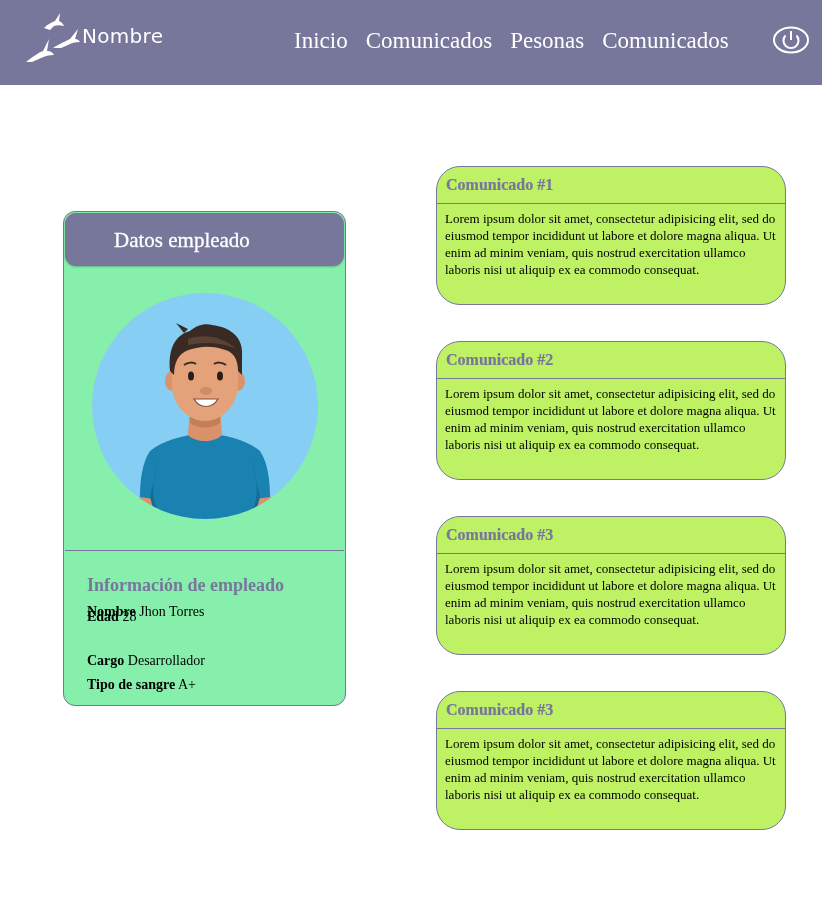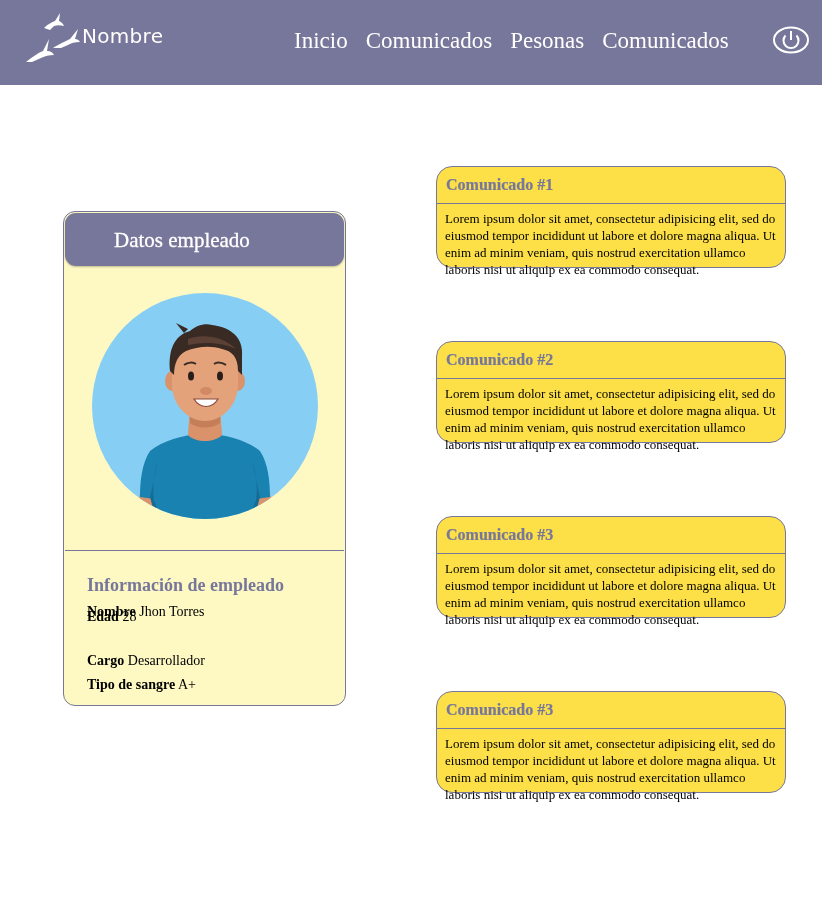--- a/index.html
+++ b/index.html
@@ -19,21 +19,21 @@
     .nav-links { position: absolute; left: 294px; top: 29px; display: flex; gap: 0; }
     .nav-link {
       font-family: "Liberation Serif", serif; font-size: 23px; color: #fff;
       text-decoration: none; margin-right: 18px; cursor: pointer; line-height: 24px;
     }
     .power-btn { position: absolute; left: 772px; top: 25px; width: 38px; height: 30px; cursor: pointer; }
 
     
     .emp-card {
       position: absolute; left: 63px; top: 211px; width: 283px; height: 495px;
-      border: 1px solid #77779b; border-radius: 12px; background: #fef9c3;
+      border: 1px solid #77779b; border-radius: 12px; background: #86efac;
     }
     .emp-header {
       position: absolute; left: 1px; top: 1px; width: 279px; height: 53px;
       background: #77779b; border-radius: 11px;
       box-shadow: 0 1px 2px rgba(0,0,0,0.25);
     }
     .emp-header-title {
       position: absolute; left: 49px; top: 15px;
       font-family: "Liberation Serif", serif; font-size: 21px; color: #fff; font-weight: normal;
       -webkit-text-stroke: 0.3px #fff;
@@ -49,22 +49,22 @@
       position: absolute; left: 23px; top: 363px;
       font-family: "Liberation Serif", serif; font-size: 18px; font-weight: bold; color: #77779b;
     }
     .info-row {
       position: absolute; left: 23px; font-size: 14px; color: #000; line-height: 18px;
     }
     .info-row b { font-weight: bold; }
 
     
     .comm-card {
-      position: absolute; left: 436px; width: 350px; height: 102px;
-      border: 1px solid #77779b; border-radius: 16px; background: #fde047;
+      position: absolute; left: 436px; width: 350px; height: 139px;
+      border: 1px solid #77779b; border-radius: 24px; background: #bef264;
     }
     .comm-title {
       position: absolute; left: 9px; top: 9px;
       font-family: "Liberation Serif", serif; font-size: 16px; color: #77779b;
       -webkit-text-stroke: 0.2px #77779b;
     }
     .comm-divider {
       position: absolute; left: 0; top: 36px; width: 348px; height: 1px; background: #77779b;
     }
     .comm-body {

